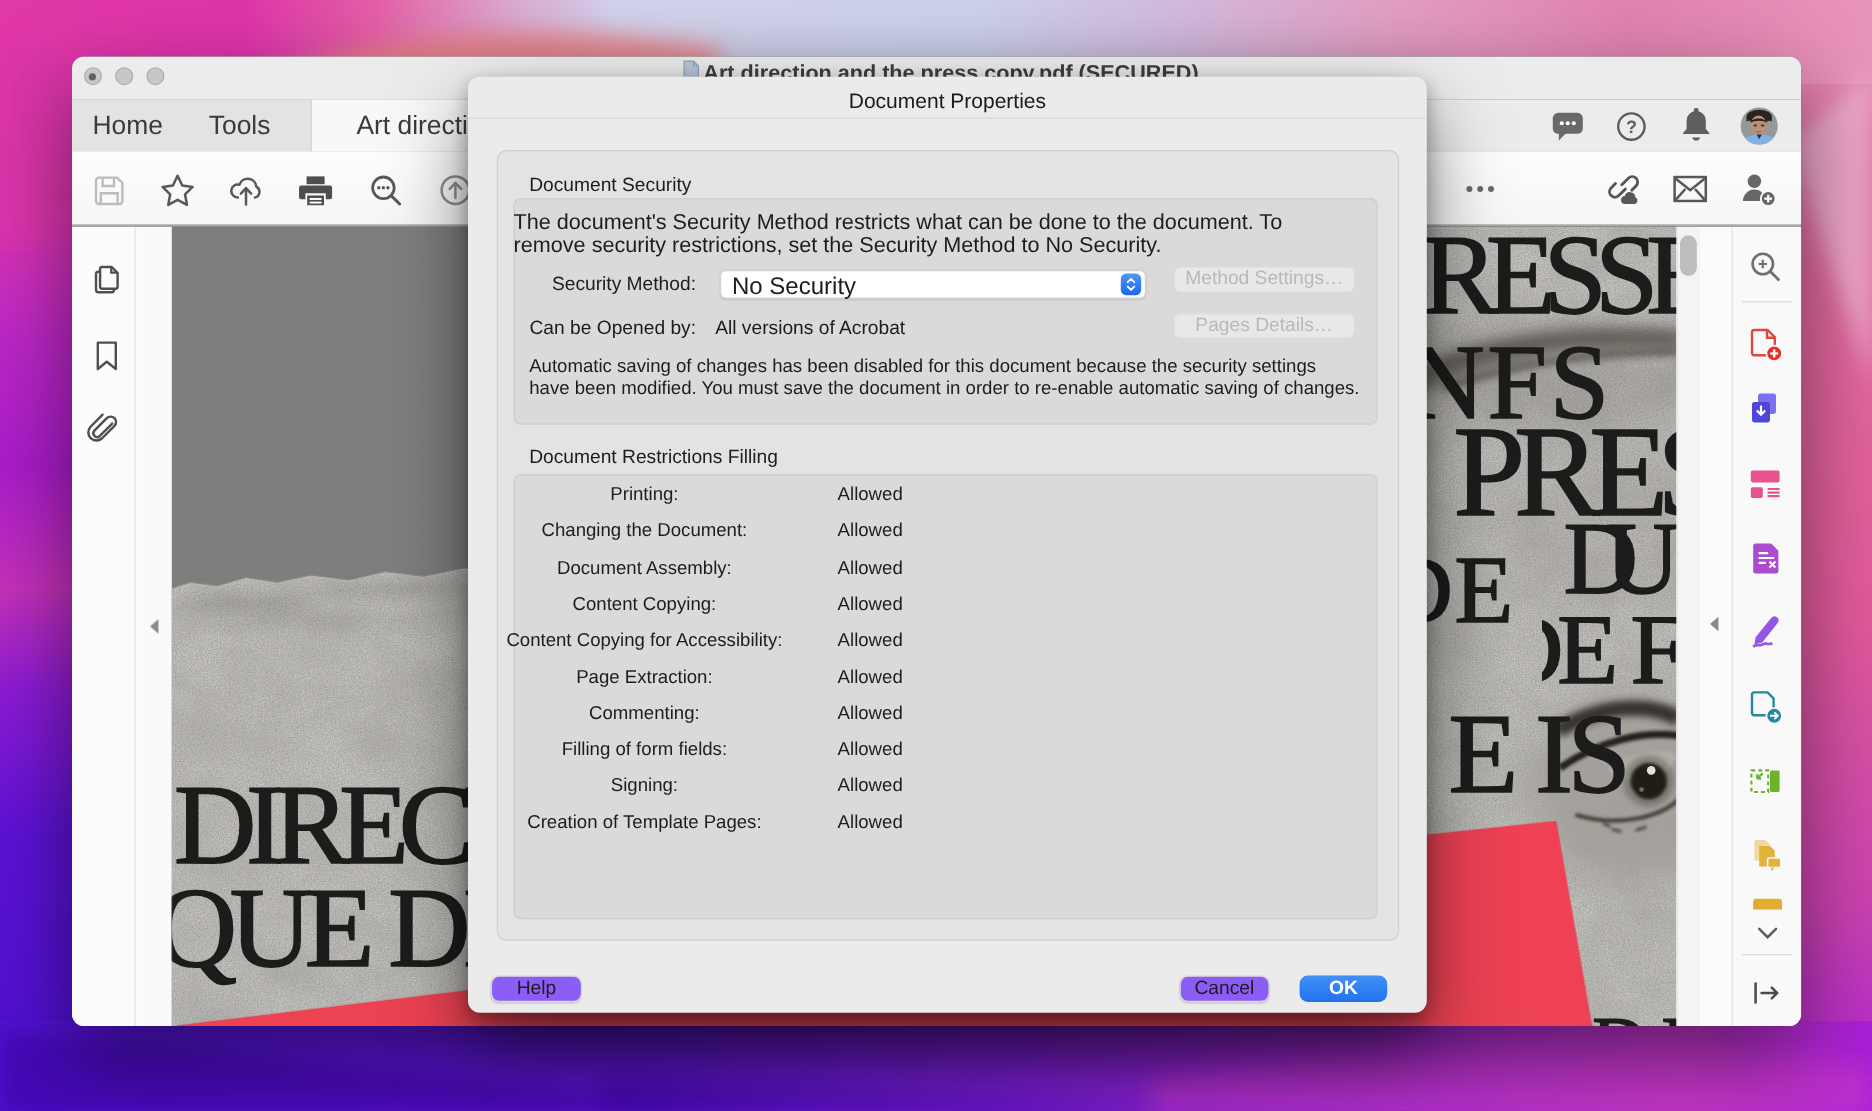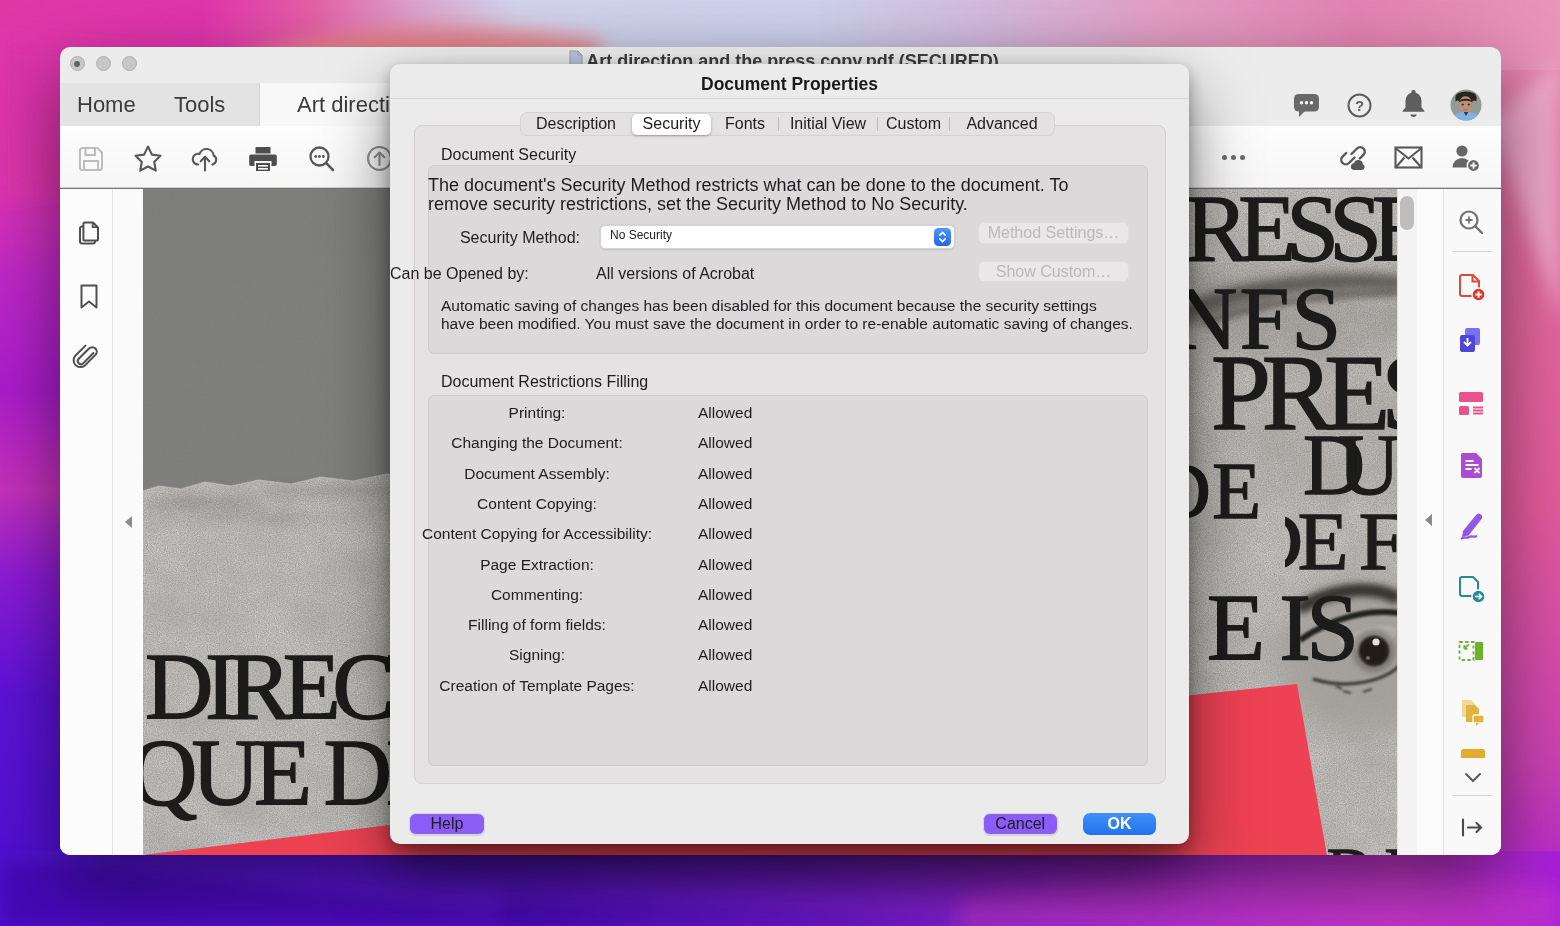--- a/index.html
+++ b/index.html
@@ -15,21 +15,21 @@
 .tabtxt{font-size:22px;color:#3b3b3b;top:9px}
 #toolbar{left:0;top:79px;width:100%;height:62px;background:linear-gradient(#fdfdfd,#f6f6f6);border-bottom:1px solid #cfcfcf}
 #mainarea{left:0;top:142px;width:100%;height:666px;background:#fff}
 #lrail{left:0;top:0;width:53px;height:100%;background:#fcfcfc;border-right:1px solid #e2e2e2}
 #pagegut{left:54px;top:0;width:29px;height:100%;background:#fafafa}
 #scrollcol{left:1337px;top:0;width:20px;height:100%;background:#f4f4f4;border-left:1px solid #e0e0e0}
 #thumb{left:1340px;top:7px;width:14px;height:34px;border-radius:7px;background:#bdbdbd}
 #rgut{left:1357px;top:0;width:26px;height:100%;background:#fbfbfb}
 #sidebar{left:1383px;top:0;width:58px;height:100%;background:#f9f9f9;border-left:1px solid #e2e2e2}
 #dlg{left:390px;top:64px;width:799px;height:780px;border-radius:10px;background:#ebebeb;box-shadow:0 6px 16px rgba(0,0,0,.32),0 28px 65px rgba(0,0,0,.5);z-index:50}
-#dtitle{left:0;top:10px;width:100%;text-align:center;font-weight:bold;font-size:17.5px;color:#1a1a1a}
+#dtitle{left:0;top:10px;width:100%;text-align:center;font-weight:normal;font-size:17.5px;color:#1a1a1a}
 #ddiv{left:0;top:34px;width:100%;height:1px;background:#d7d7d7}
 #dpanel{left:24px;top:61px;width:752px;height:659px;background:#e4e2e2;border:1px solid #d1cfcf;border-radius:8px}
 #dtabs{left:130px;top:48px;width:535px;height:24px;background:#e3e1e1;border:1px solid #d4d2d2;border-radius:7px;display:flex;z-index:5;font-size:16px;color:#1c1c1c}
 .seg{display:flex;align-items:center;justify-content:center;height:100%;position:relative}
 .segsep{width:1px;height:14px;background:#bcbaba;align-self:center}
 #segsel{position:absolute;left:111px;top:1px;width:79px;height:21px;background:#fff;border-radius:5px;box-shadow:0 1px 3px rgba(0,0,0,.3)}
 .lab16{font-size:16px;color:#1d1d1f}
 .box{background:#dbd9d9;border:1px solid #cecccc;border-radius:6px;position:absolute}
 .btn{position:absolute;border-radius:6px;font-size:16px;display:flex;align-items:center;justify-content:center}
 .btnw{background:#8b5cf6;border:0.5px solid #d8d8d8;box-shadow:0 1px 1px rgba(0,0,0,.12);color:#1d1d1f}
@@ -388,49 +388,37 @@
       </svg>
     <svg class="abs" style="left:1362px;top:323px" width="12" height="16" viewBox="0 0 12 16">
         <path d="M10,2 L3,8 L10,14 Z" fill="#8b8b8b"></path>
       </svg>
   </div>
 </div>
 <div id="dlg" class="abs">
   <div id="dtitle" class="abs">Document Properties</div>
   <div id="ddiv" class="abs"></div>
   <div id="dpanel" class="abs"></div>
-  <div id="dtabs" class="abs">
-    <div id="segsel"></div>
-    <div class="seg" style="width:110px">Description</div>
-    <div class="seg" style="width:81px">Security</div>
-    <div class="seg" style="width:66px">Fonts</div>
-    <div class="segsep"></div>
-    <div class="seg" style="width:98px">Initial View</div>
-    <div class="segsep"></div>
-    <div class="seg" style="width:71px">Custom</div>
-    <div class="segsep"></div>
-    <div class="seg" style="width:104px">Advanced</div>
-  </div>
   <div class="abs lab16" style="left:51px;top:82px">Document Security</div>
   <div class="box" style="left:38px;top:101px;width:720px;height:189px"></div>
   <div class="abs" style="left:38px;top:112px;width:690px;font-size:18px;color:#1d1d1f;line-height:18.5px">The document's Security Method restricts what can be done to the document. To remove security restrictions, set the Security Method to No Security.</div>
   <div class="abs lab16" style="left:0;top:165px;width:190px;text-align:right">Security Method:</div>
   <div class="abs" style="left:210px;top:161px;width:355px;height:24px;background:#fff;border:1px solid #d4d2d2;border-radius:5px;box-shadow:0 0.5px 2px rgba(0,0,0,.12)">
-    <div class="abs" style="left:9px;top:2px;font-size:12px;color:#1d1d1f">No Security</div>
+    <div class="abs" style="left:9px;top:2px;font-size:20px;color:#1d1d1f">No Security</div>
     <div class="abs" style="right:3px;top:2px;width:17px;height:18px;border-radius:4.5px;background:linear-gradient(#4e97f8,#1f66ec)">
       <svg width="17" height="18" viewBox="0 0 17 18">
           <path d="M5.8 7.1 L8.5 4.4 L11.2 7.1" stroke="#fff" stroke-width="1.6" fill="none" stroke-linecap="round" stroke-linejoin="round"></path>
           <path d="M5.8 10.9 L8.5 13.6 L11.2 10.9" stroke="#fff" stroke-width="1.6" fill="none" stroke-linecap="round" stroke-linejoin="round"></path>
         </svg>
     </div>
   </div>
   <div class="btn btnd" style="left:588px;top:158px;width:151px;height:21.5px">Method Settings…</div>
-  <div class="abs lab16" style="left:0;top:201px;width:190px;">Can be Opened by:</div>
+  <div class="abs lab16" style="left:0;top:201px;width:190px;text-align:right">Can be Opened by:</div>
   <div class="abs lab16" style="left:206px;top:201px">All versions of Acrobat</div>
-  <div class="btn btnd" style="left:588px;top:197px;width:151px;height:21px">Show Custom…</div>
+  <div class="btn btnd" style="left:588px;top:197px;width:151px;height:21px">Pages Details…</div>
   <div class="abs" style="left:51px;top:233px;width:720px;font-size:15.5px;color:#1d1d1f;line-height:17.5px">Automatic saving of changes has been disabled for this document because the security settings<br>have been modified. You must save the document in order to re-enable automatic saving of changes.</div>
   <div class="abs lab16" style="left:51px;top:309px">Document Restrictions Filling</div>
   <div class="box" style="left:38px;top:331px;width:720px;height:371px" id="sumbox"></div>
   <div class="abs srow" style="top:340.0px">
       <span class="slab">Printing:</span>
       <span class="sval">Allowed</span>
     </div>
 <div class="abs srow" style="top:370.3px">
       <span class="slab">Changing the Document:</span>
       <span class="sval">Allowed</span>

